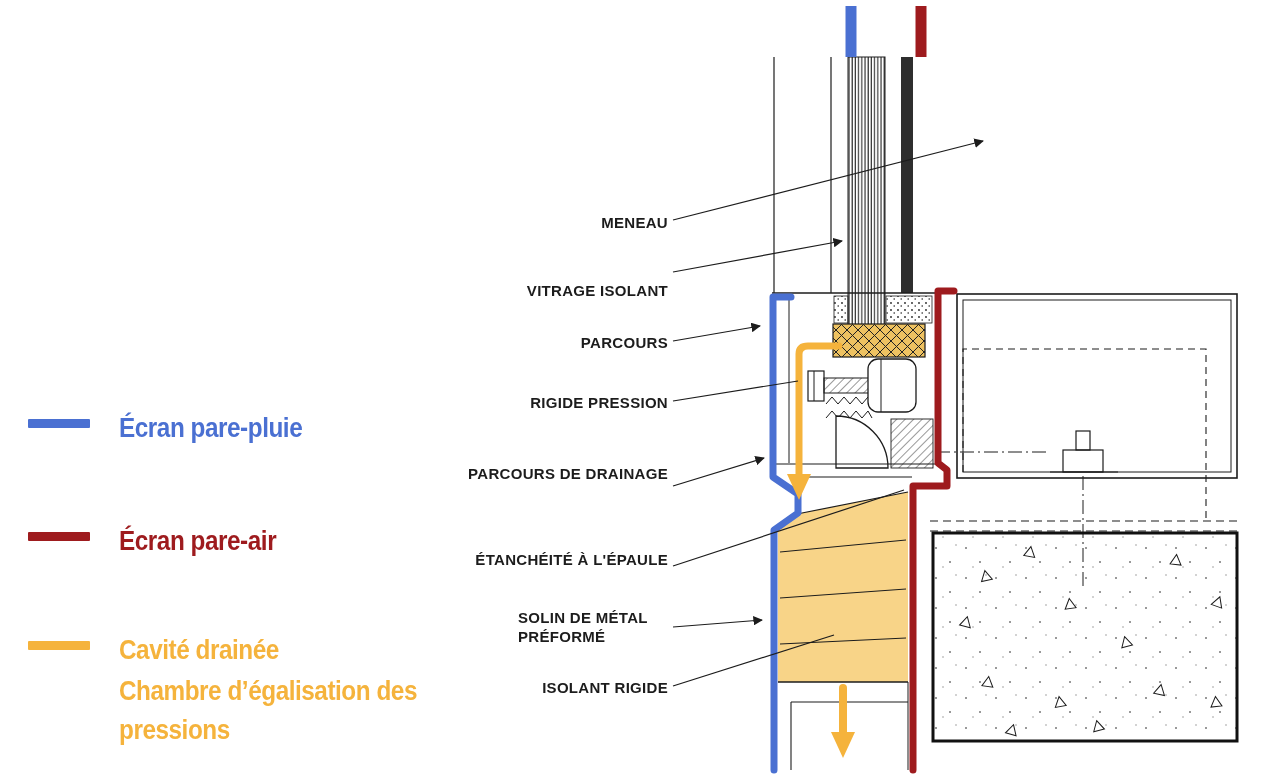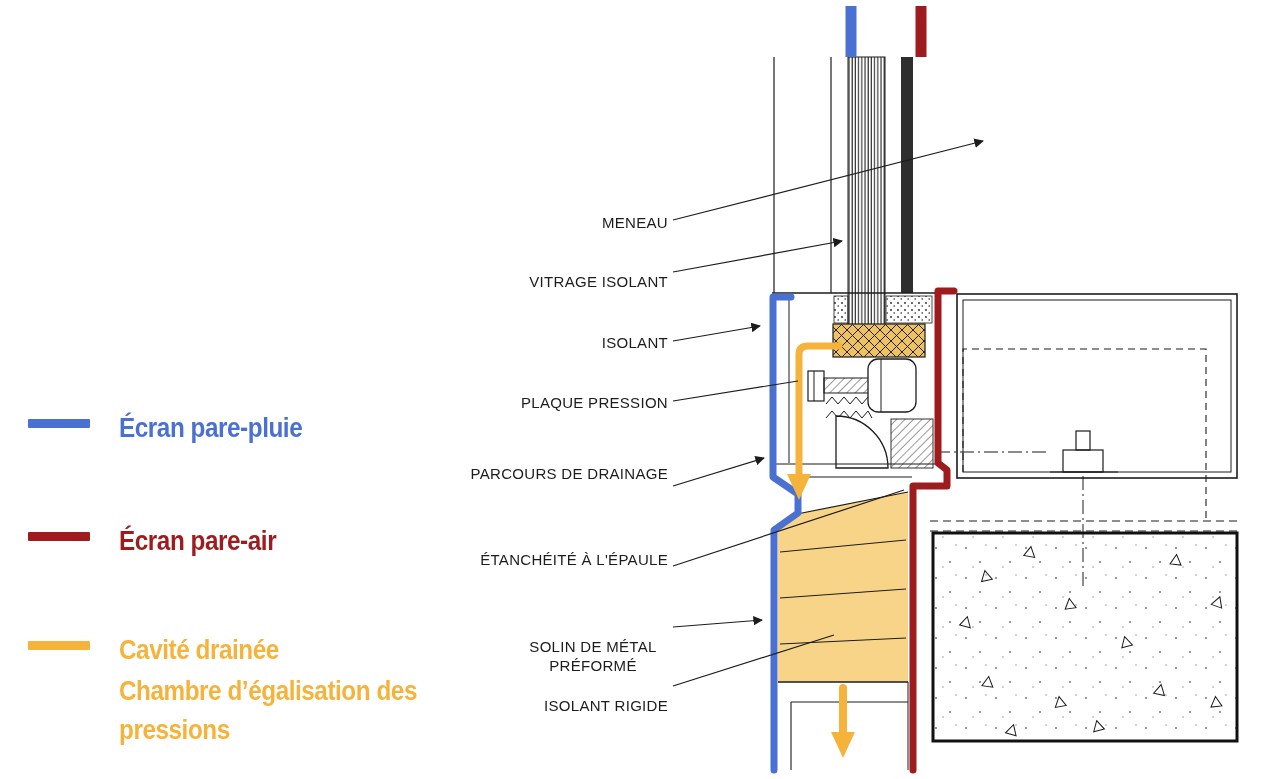--- a/index.html
+++ b/index.html
@@ -12,25 +12,25 @@
 
   .ink { stroke:#1c1c1c; fill:none; }
   .stroke-blue   { stroke:var(--c-blue,#4a70d2); }
   .stroke-red    { stroke:var(--c-red,#9e1b1e); }
   .stroke-yellow { stroke:var(--c-yellow,#f5b33c); }
   .fill-yellow   { fill:var(--c-yellow,#f5b33c); }
   .fill-ins      { fill:var(--c-ins,#f8d488); }
   .fill-cap      { fill:var(--c-cap,#eec261); }
 
   .callout {
-    position:absolute; right:612px; text-align:center;
-    font-weight:normal; font-size:15px; letter-spacing:.3px;
+    position:absolute; right:612px; text-align:left;
+    font-weight:bold; font-size:15px; letter-spacing:.3px;
     color:#1c1c1c; white-space:nowrap; line-height:19px;
   }
-  .callout.wrap { white-space:normal; width:150px;margin-top:29px; }
+  .callout.wrap { white-space:normal; width:150px; }
 
   .legend-swatch {
     position:absolute; left:28px; width:62px; height:9px; border-radius:1px;
   }
   .legend-label {
     position:absolute; left:119px; font-weight:bold; font-size:27px;
     letter-spacing:-.5px; line-height:39px; white-space:nowrap;
     transform:scaleX(.9); transform-origin:0 50%;
   }
   .legend-label.wrap { white-space:normal; width:370px; transform-origin:0 0; }
@@ -178,22 +178,22 @@
     <div class="legend-label" style="top: 522px; color: rgb(158, 27, 30);">Écran pare-air</div>
 
     <div class="legend-swatch" style="top: 641px; background: rgb(245, 179, 60);"></div>
     <div class="legend-label" style="top: 631px; color: rgb(245, 179, 60);">Cavité drainée</div>
 
     <div class="legend-label wrap" style="top: 672px; color: rgb(245, 179, 60);">Chambre d’égalisation des pressions</div>
   </div>
 
   <div>
     <div class="callout" style="top:213px">MENEAU</div>
-    <div class="callout" style="top:272px">VITRAGE ISOLANT</div>
-    <div class="callout" style="top:333px">ISOLANT</div>
-    <div class="callout" style="top:393px">PLAQUE PRESSION</div>
+    <div class="callout" style="top:281px">VITRAGE ISOLANT</div>
+    <div class="callout" style="top:333px">PARCOURS</div>
+    <div class="callout" style="top:393px">RIGIDE PRESSION</div>
     <div class="callout" style="top:464px">PARCOURS DE DRAINAGE</div>
     <div class="callout" style="top:550px">ÉTANCHÉITÉ À L'ÉPAULE</div>
     <div class="callout wrap" style="top:608px">SOLIN DE MÉTAL PRÉFORMÉ</div>
-    <div class="callout" style="top:696px">ISOLANT RIGIDE</div>
+    <div class="callout" style="top:678px">ISOLANT RIGIDE</div>
   </div>
 
 </div>
 
 </body></html>

